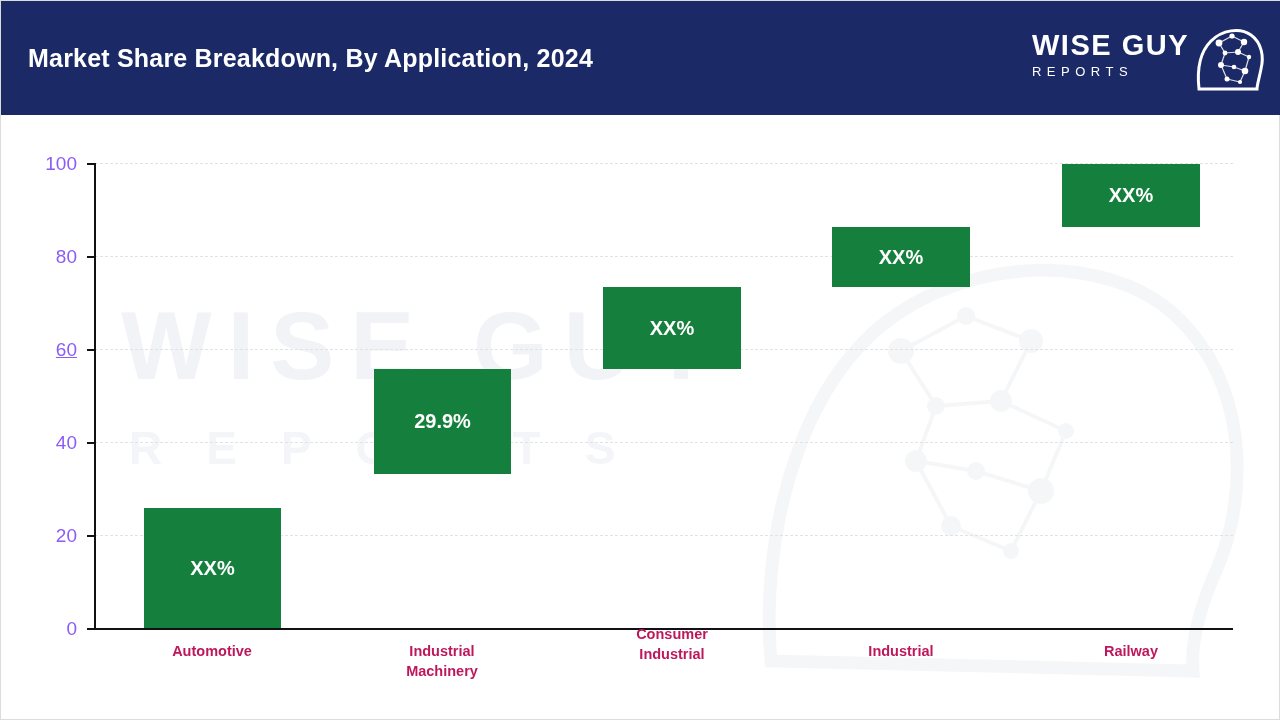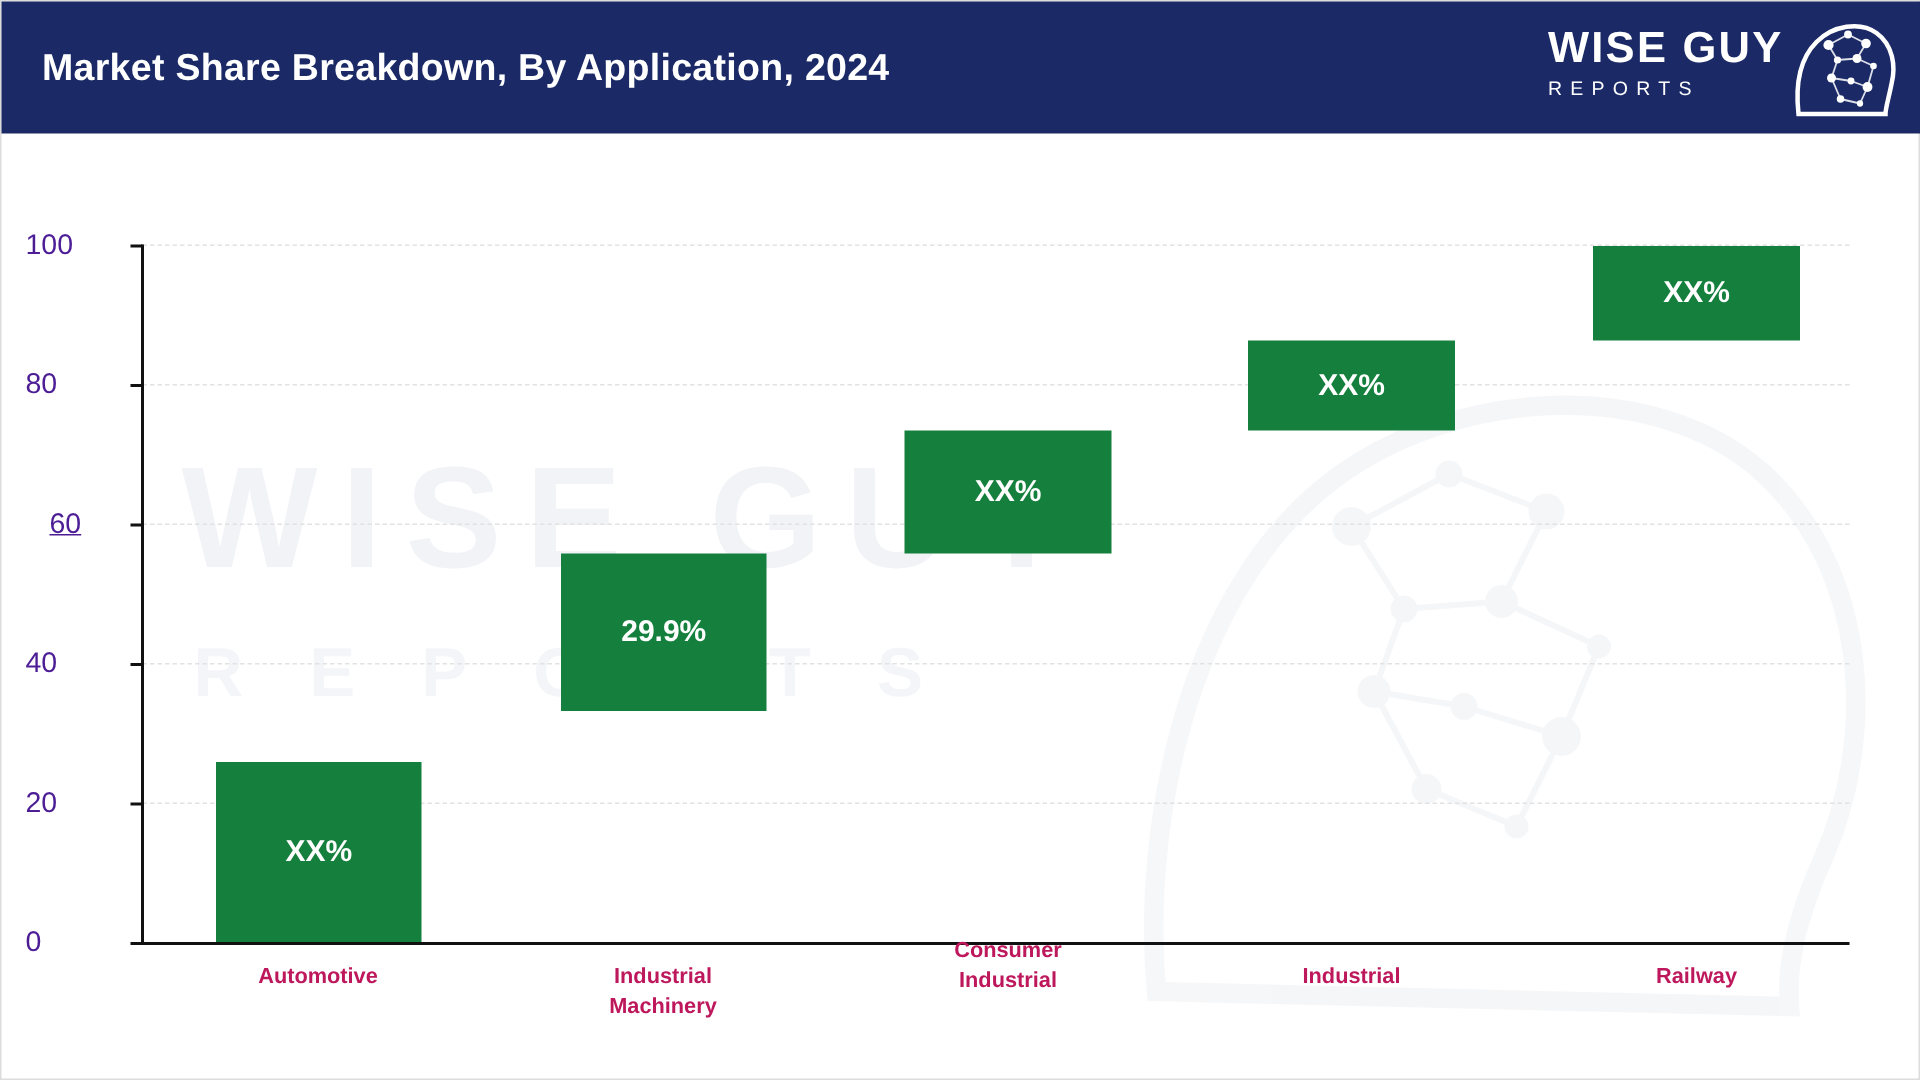--- a/index.html
+++ b/index.html
@@ -19,21 +19,21 @@
     height: 720px;
     box-sizing: border-box;
     border: 1px solid #dcdcdc;
     background: #ffffff;
   }
   
   .header {
     position: absolute;
     left: 0; top: 0;
     width: 1280px;
-    height: 88px;
+    height: 114px;
     background: #1b2a66;
     display: flex;
     align-items: center;
     justify-content: space-between;
   }
   .header-title {
     color: #ffffff;
     font-size: 25px;
     font-weight: bold;
     letter-spacing: 0.2px;
@@ -135,22 +135,23 @@
     left: 93px;
     top: 527px;
     width: 1139px;
     height: 2px;
     background: #111111;
   }
   .tick-label {
     position: absolute;
     right: 0;
     width: 60px;
+    text-align: right;
     font-size: 19px;
-    color: #4c1d95;
+    color: #8b5cf6;
   }
   .tick-mark {
     position: absolute;
     width: 8px;
     height: 2px;
     background: #111111;
     left: 86px;
   }
   .bar {
     position: absolute;
@@ -273,21 +274,21 @@
       <div class="tick-mark" style="top:527px;"></div>
       <div class="tick-mark" style="top:434px;"></div>
       <div class="tick-mark" style="top:341px;"></div>
       <div class="tick-mark" style="top:248px;"></div>
       <div class="tick-mark" style="top:155px;"></div>
       <div class="tick-mark" style="top:62px;"></div>
 
       <div class="tick-label" style="left:16px; top:517px;">0</div>
       <div class="tick-label" style="left:16px; top:424px;">20</div>
       <div class="tick-label" style="left:16px; top:331px;">40</div>
-      <div class="tick-label" style="left:32px; top:238px;text-decoration:underline;">60</div>
+      <div class="tick-label" style="left:16px; top:238px;text-decoration:underline;">60</div>
       <div class="tick-label" style="left:16px; top:145px;">80</div>
       <div class="tick-label" style="left:16px; top:52px;">100</div>
 
       <div class="bar" style="left:143px; top:407px; width:137px; height:120px;">
         <span class="bar-label">XX%</span>
       </div>
 
       <div class="bar" style="left:373px; top:268px; width:137px; height:105px;">
         <span class="bar-label">29.9%</span>
       </div>

